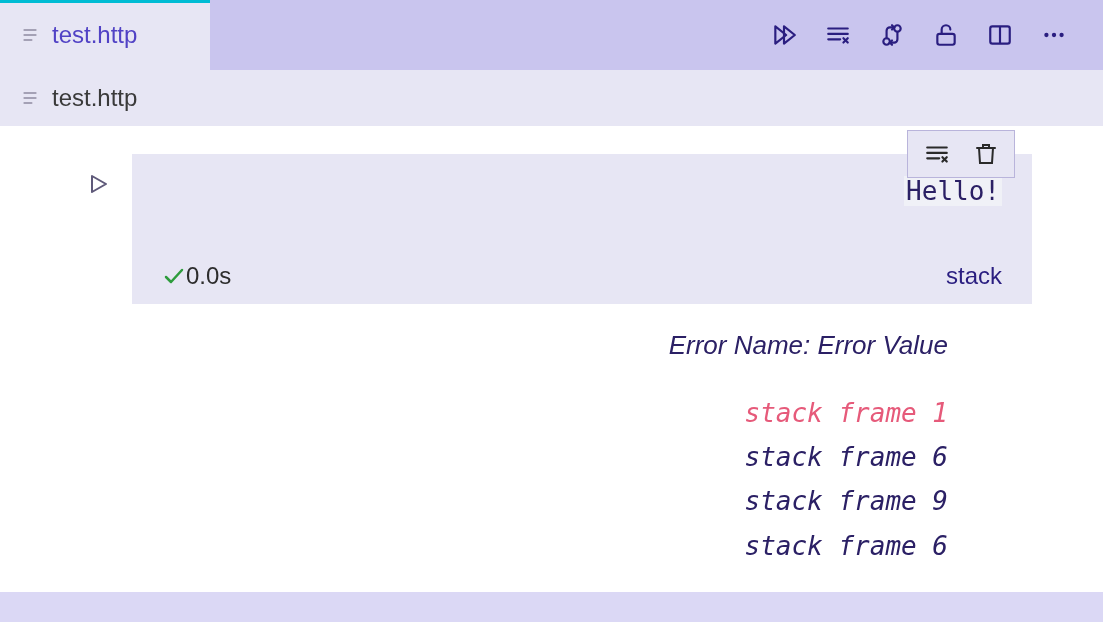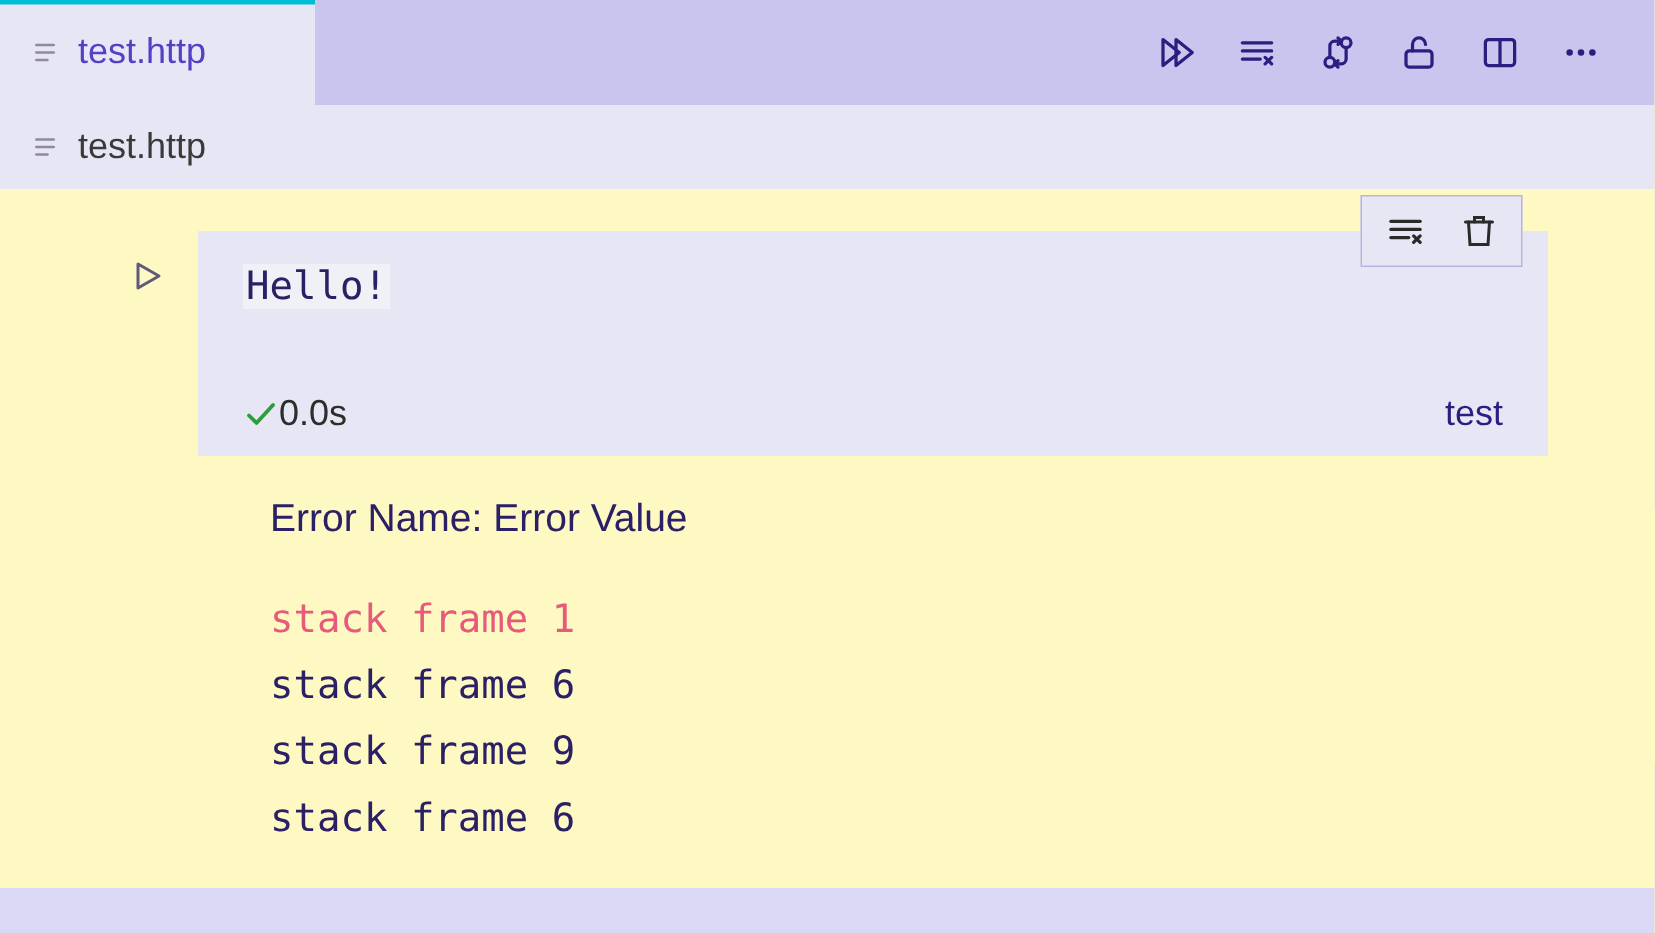--- a/index.html
+++ b/index.html
@@ -59,23 +59,24 @@
       align-items: center;
       padding: 0 20px;
       gap: 12px;
       width: 100%;
     }
     .breadcrumb-label {
       font-size: 24px;
       color: #3a3a3a;
     }
     .content {
-      background: #fef9c3;
+      background: #ffffff;
       padding: 28px 48px 24px 48px;
       position: relative;
+      text-align: right;
     }
     .cell-actions {
       position: absolute;
       top: 4px;
       right: 88px;
       background: #e7e6f4;
       border: 1px solid #b9b4db;
       display: flex;
       align-items: center;
       gap: 24px;
@@ -130,20 +131,21 @@
       color: #2e9c3d;
       display: flex;
     }
     .cell-status .lang {
       margin-left: auto;
       color: #2a1e80;
     }
     .output {
       padding: 26px 0 0 132px;
       max-width: 900px;
+      font-style: italic;
     }
     .error-title {
       font-size: 26px;
       color: #2b2065;
       margin-bottom: 30px;
     }
     .stack {
       font-family: ui-monospace, "SF Mono", Menlo, Consolas, monospace;
       font-size: 26px;
       line-height: 1.7;
@@ -254,21 +256,21 @@
       <div class="cell-code">
         <span class="highlight">Hello!</span>
       </div>
       <div class="cell-status">
         <span class="check">
           <svg width="24" height="24" viewBox="0 0 24 24" fill="none" stroke="currentColor" stroke-width="2.5" stroke-linecap="round" stroke-linejoin="round">
             <polyline points="4,13 9,18 20,6"></polyline>
           </svg>
         </span>
         <span>0.0s</span>
-        <span class="lang">test</span>
+        <span class="lang">stack</span>
       </div>
     </div>
   </div>
 
   <div class="output">
     <div class="error-title">Error Name: Error Value</div>
     <div class="stack">
       <div class="frame-1">stack frame 1</div>
       <div>stack frame 6</div>
       <div>stack frame 9</div>

